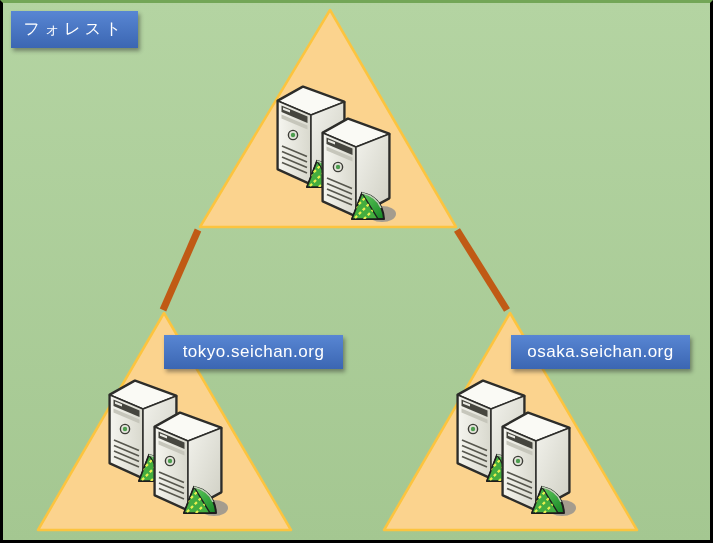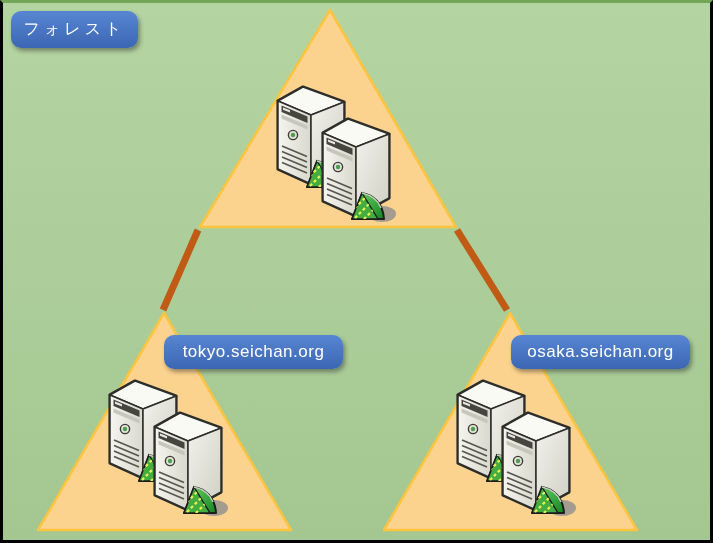--- a/index.html
+++ b/index.html
@@ -15,21 +15,21 @@
     border:3px solid #000;border-top:3px solid #73a657;
     box-sizing:border-box;
   }
   .diagram-svg{position:absolute;left:0;top:0;z-index:1;}
   .label{
     position:absolute;z-index:2;
     display:flex;align-items:center;justify-content:center;
     color:#fff;font-size:17px;letter-spacing:.5px;
     background:linear-gradient(#5886d3,#3b66b2);
     box-shadow:2px 3px 4px rgba(40,40,40,.45);
-    border-radius:10px;white-space:nowrap;
+    border-radius:0;white-space:nowrap;
   }
   .label.forest{left:11px;top:11px;width:127px;height:37px;font-size:16px;letter-spacing:4px;}
   .label.root{left:329px;top:32px;width:137px;height:32px;}
   .label.tokyo{left:164px;top:335px;width:179px;height:34px;}
   .label.osaka{left:511px;top:335px;width:179px;height:34px;}
 </style>
 </head>
 <body>
 
 <div class="canvas">

